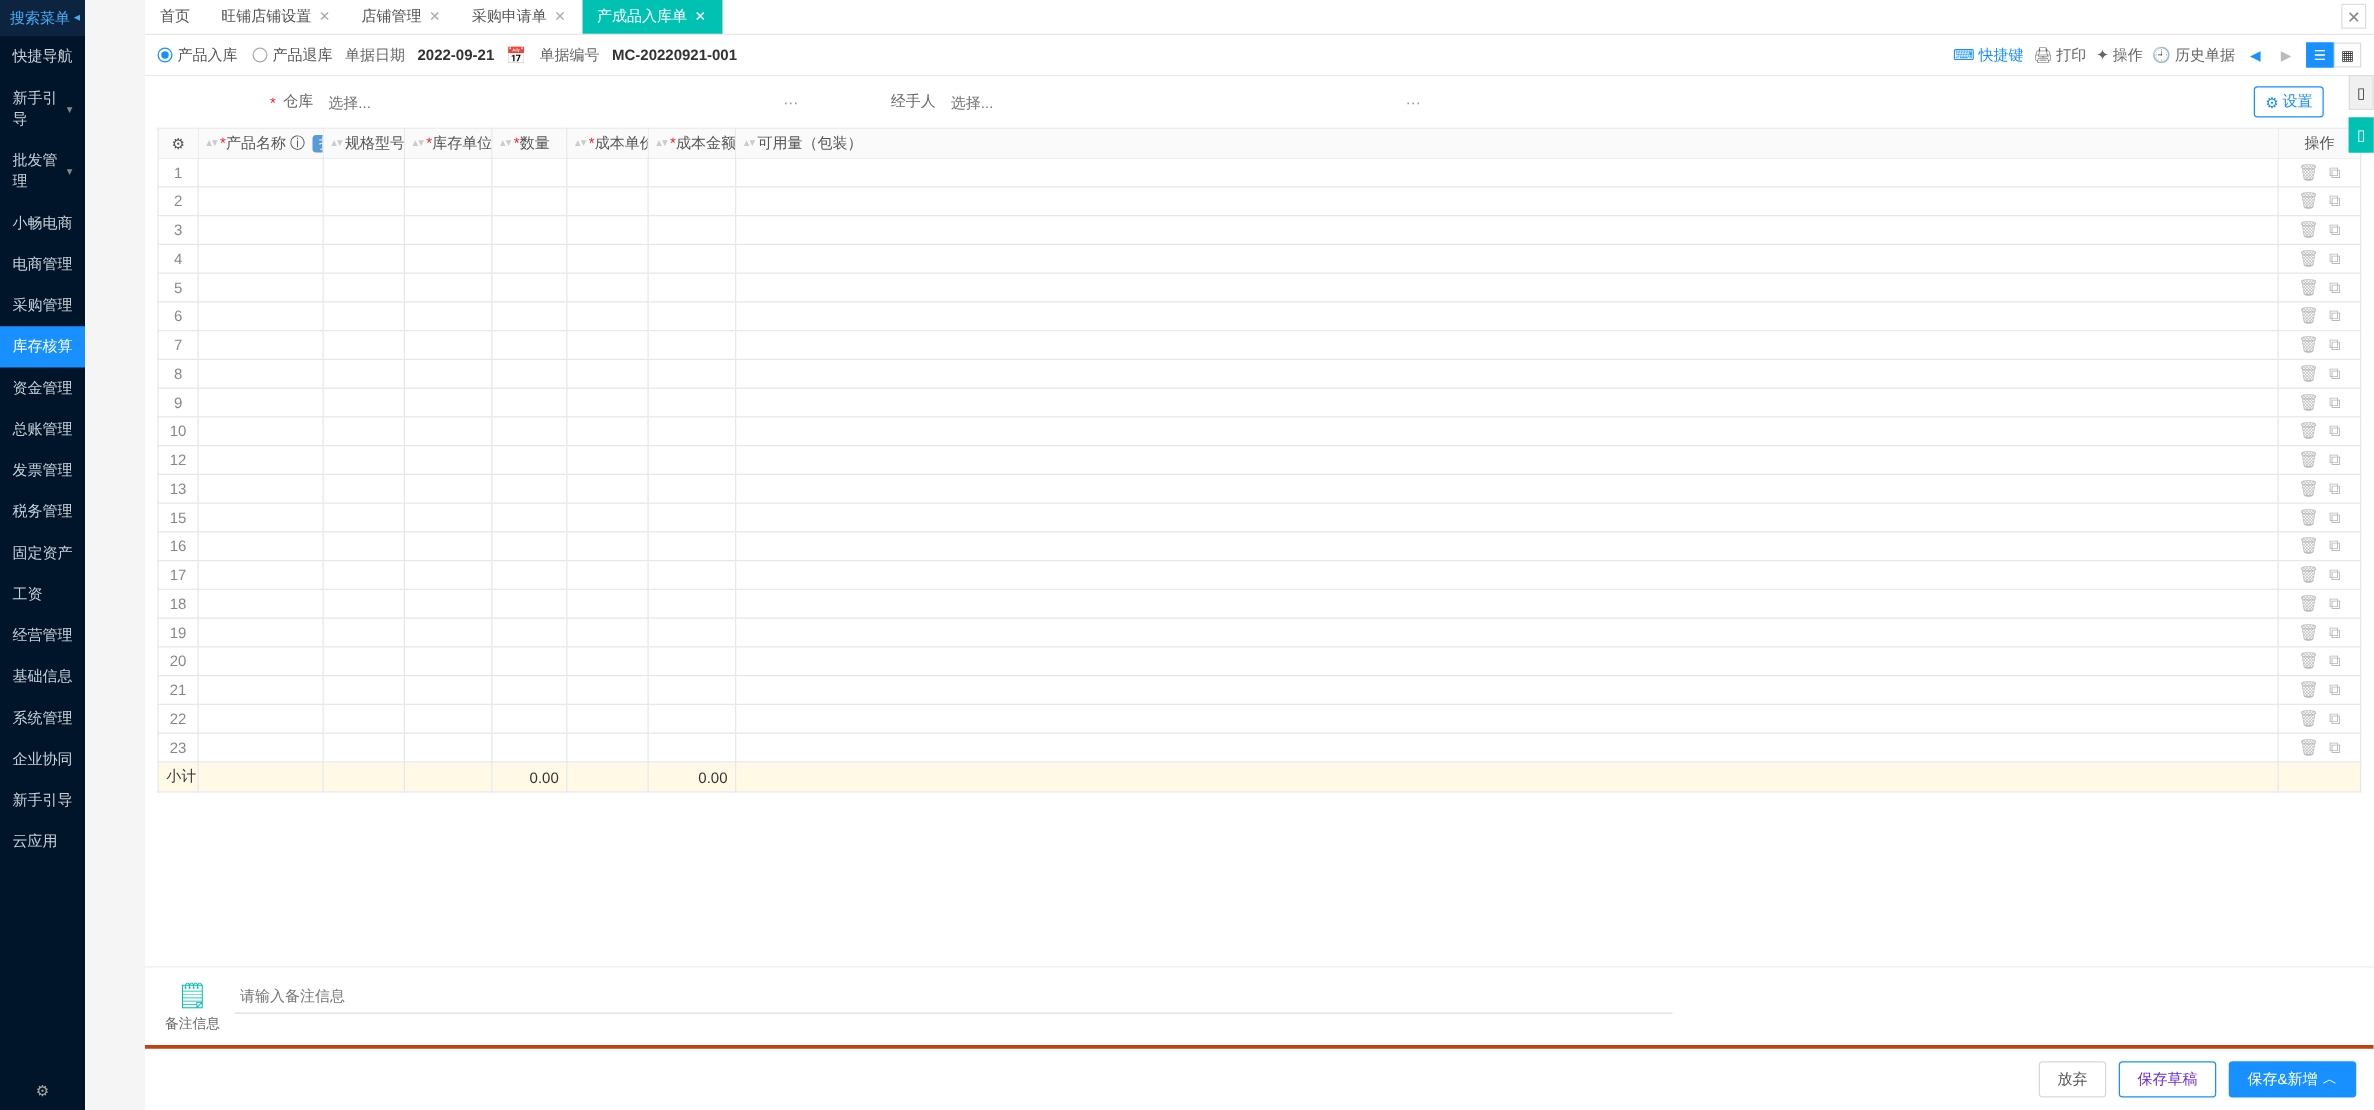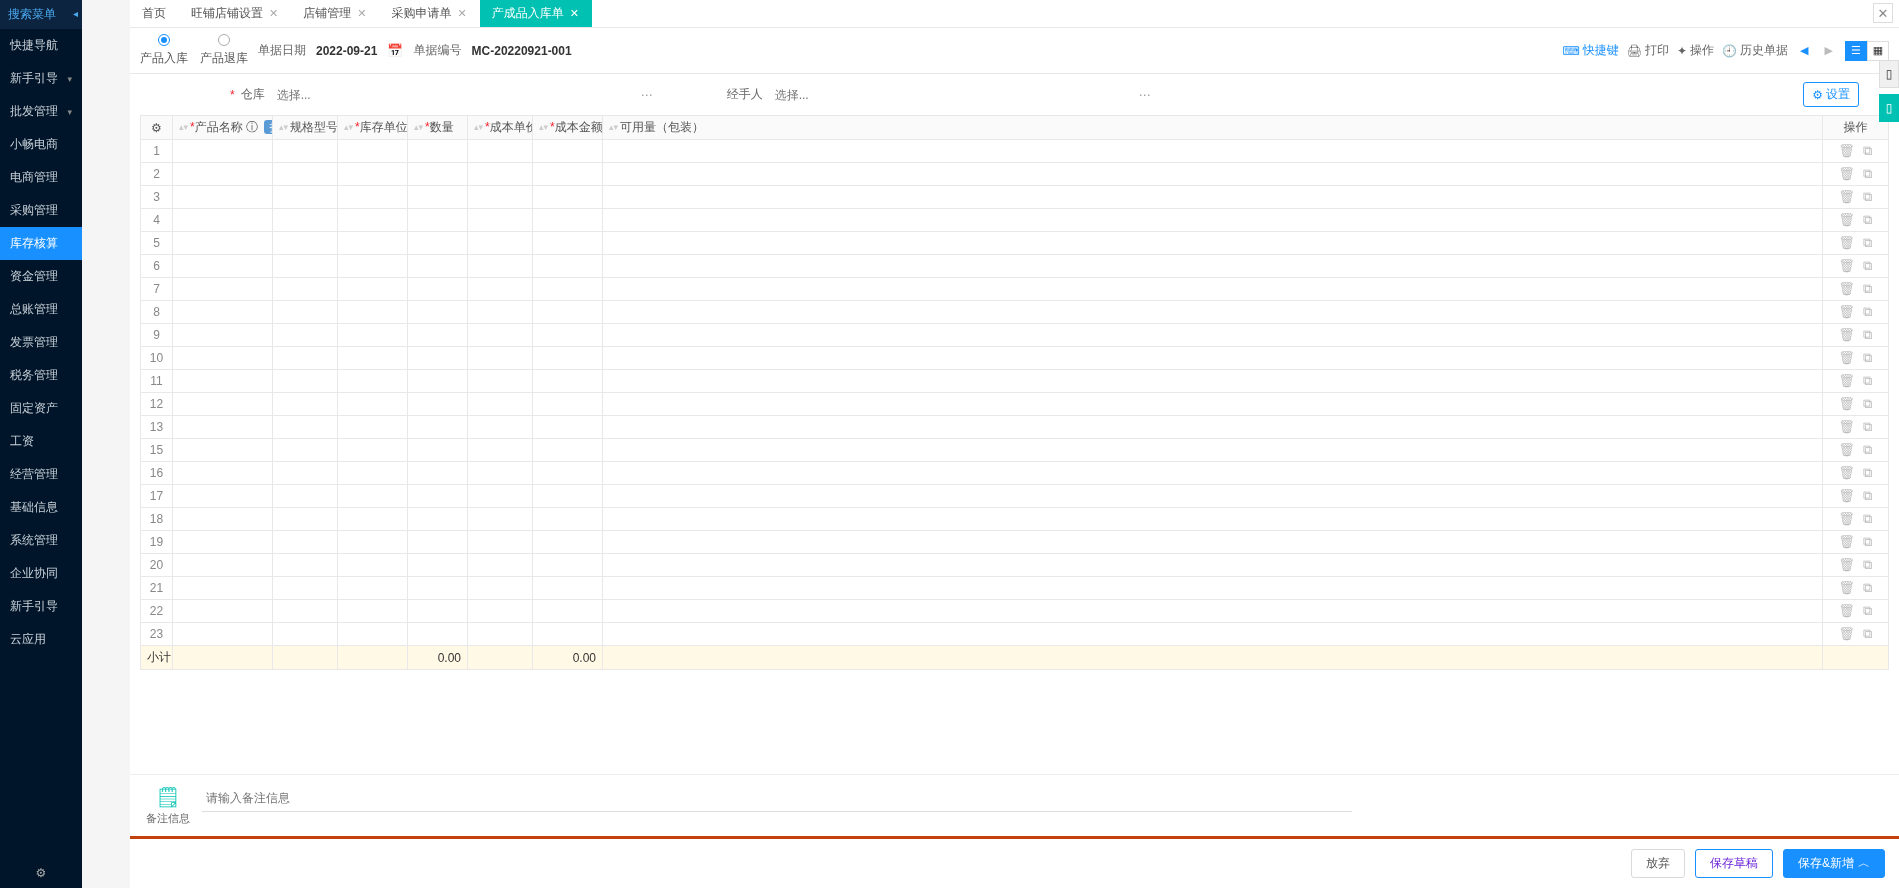--- a/index.html
+++ b/index.html
@@ -1,37 +1,37 @@
 <!DOCTYPE html>
 <html><head>
 <meta charset="utf-8">
 <style>
 * { box-sizing: border-box; margin: 0; padding: 0; }
 body { font-family: "Microsoft YaHei", Arial, sans-serif; font-size: 12px; color: #333; background: #f5f5f5; overflow: hidden; }
 .app { display: flex; height: 100vh; }
-.sidebar { width: 82px; background: #001529; color: #fff; display: flex; flex-direction: column; }
+.sidebar { width: 68px; background: #001529; color: #fff; display: flex; flex-direction: column; }
 .sidebar-search { padding: 6px 8px; background: #0d2440; color: #49a9ee; font-size: 12px; text-align: left; position: relative; }
 .sidebar-search .collapse-icon { position: absolute; right: 4px; top: 8px; font-size: 10px; color: #49a9ee; }
 .sidebar-menu { flex: 1; overflow-y: auto; }
 .sidebar-item { padding: 8px 10px; font-size: 12px; color: #c9d1d9; cursor: pointer; display: flex; align-items: center; justify-content: space-between; }
 .sidebar-item.active { background: #1890ff; color: #fff; }
 .sidebar-item .caret { font-size: 9px; color: #888; }
 .sidebar-footer { padding: 8px; text-align: center; color: #aaa; }
 .main { flex: 1; display: flex; flex-direction: column; background: #fff; position: relative; margin-left: 48px; }
 .tabs { display: flex; align-items: center; background: #fff; border-bottom: 1px solid #e8e8e8; height: 28px; position: relative; }
 .tab { padding: 5px 12px; font-size: 12px; color: #555; cursor: pointer; display: flex; align-items: center; gap: 6px; border-right: 1px solid transparent; }
 .tab .close { color: #aaa; font-size: 11px; }
 .tab.active { background: #00c1b2; color: #fff; }
 .tab.active .close { color: #fff; }
 .tab-close-x { position: absolute; right: 6px; top: 3px; width: 20px; height: 20px; border: 1px solid #ddd; display: flex; align-items: center; justify-content: center; cursor: pointer; font-size: 13px; color: #888; }
 .toolbar { display: flex; align-items: center; padding: 6px 10px; border-bottom: 1px solid #e8e8e8; gap: 8px; font-size: 12px; background: #fff; }
 .toolbar .left { display: flex; align-items: center; gap: 10px; }
 .toolbar .right { margin-left: auto; display: flex; align-items: center; gap: 8px; }
 .radio-group { display: flex; align-items: center; gap: 12px; }
-.radio-item { display: flex; align-items: center; gap: 4px; cursor: pointer; color: #555; flex-direction: column; }
+.radio-item { display: flex; align-items: center; gap: 4px; cursor: pointer; color: #555; }
 .radio-circle { width: 12px; height: 12px; border: 1px solid #aaa; border-radius: 50%; position: relative; }
 .radio-item.checked .radio-circle { border-color: #1890ff; }
 .radio-item.checked .radio-circle::after { content: ""; position: absolute; inset: 2px; background: #1890ff; border-radius: 50%; }
 .field-label { color: #666; }
 .field-value { color: #333; font-weight: bold; }
 .date-icon, .link-icon { color: #999; font-size: 13px; }
 .rt-link { color: #1890ff; cursor: pointer; display: flex; align-items: center; gap: 3px; }
 .rt-link.gray { color: #666; }
 .nav-arrow { color: #bbb; padding: 0 4px; cursor: pointer; font-size: 11px; }
 .nav-arrow.active { color: #1890ff; }
@@ -414,36 +414,20 @@
               <td></td>
               <td></td>
               <td class="ops-col">
                 <div class="ops-icons">
                   <span>🗑</span>
                   <span>⧉</span>
                 </div>
               </td>
             </tr>
             <tr>
-              <td class="num">11</td>
-              <td></td>
-              <td></td>
-              <td></td>
-              <td></td>
-              <td></td>
-              <td></td>
-              <td></td>
-              <td class="ops-col">
-                <div class="ops-icons">
-                  <span>🗑</span>
-                  <span>⧉</span>
-                </div>
-              </td>
-            </tr>
-            <tr>
               <td class="num">12</td>
               <td></td>
               <td></td>
               <td></td>
               <td></td>
               <td></td>
               <td></td>
               <td></td>
               <td class="ops-col">
                 <div class="ops-icons">

